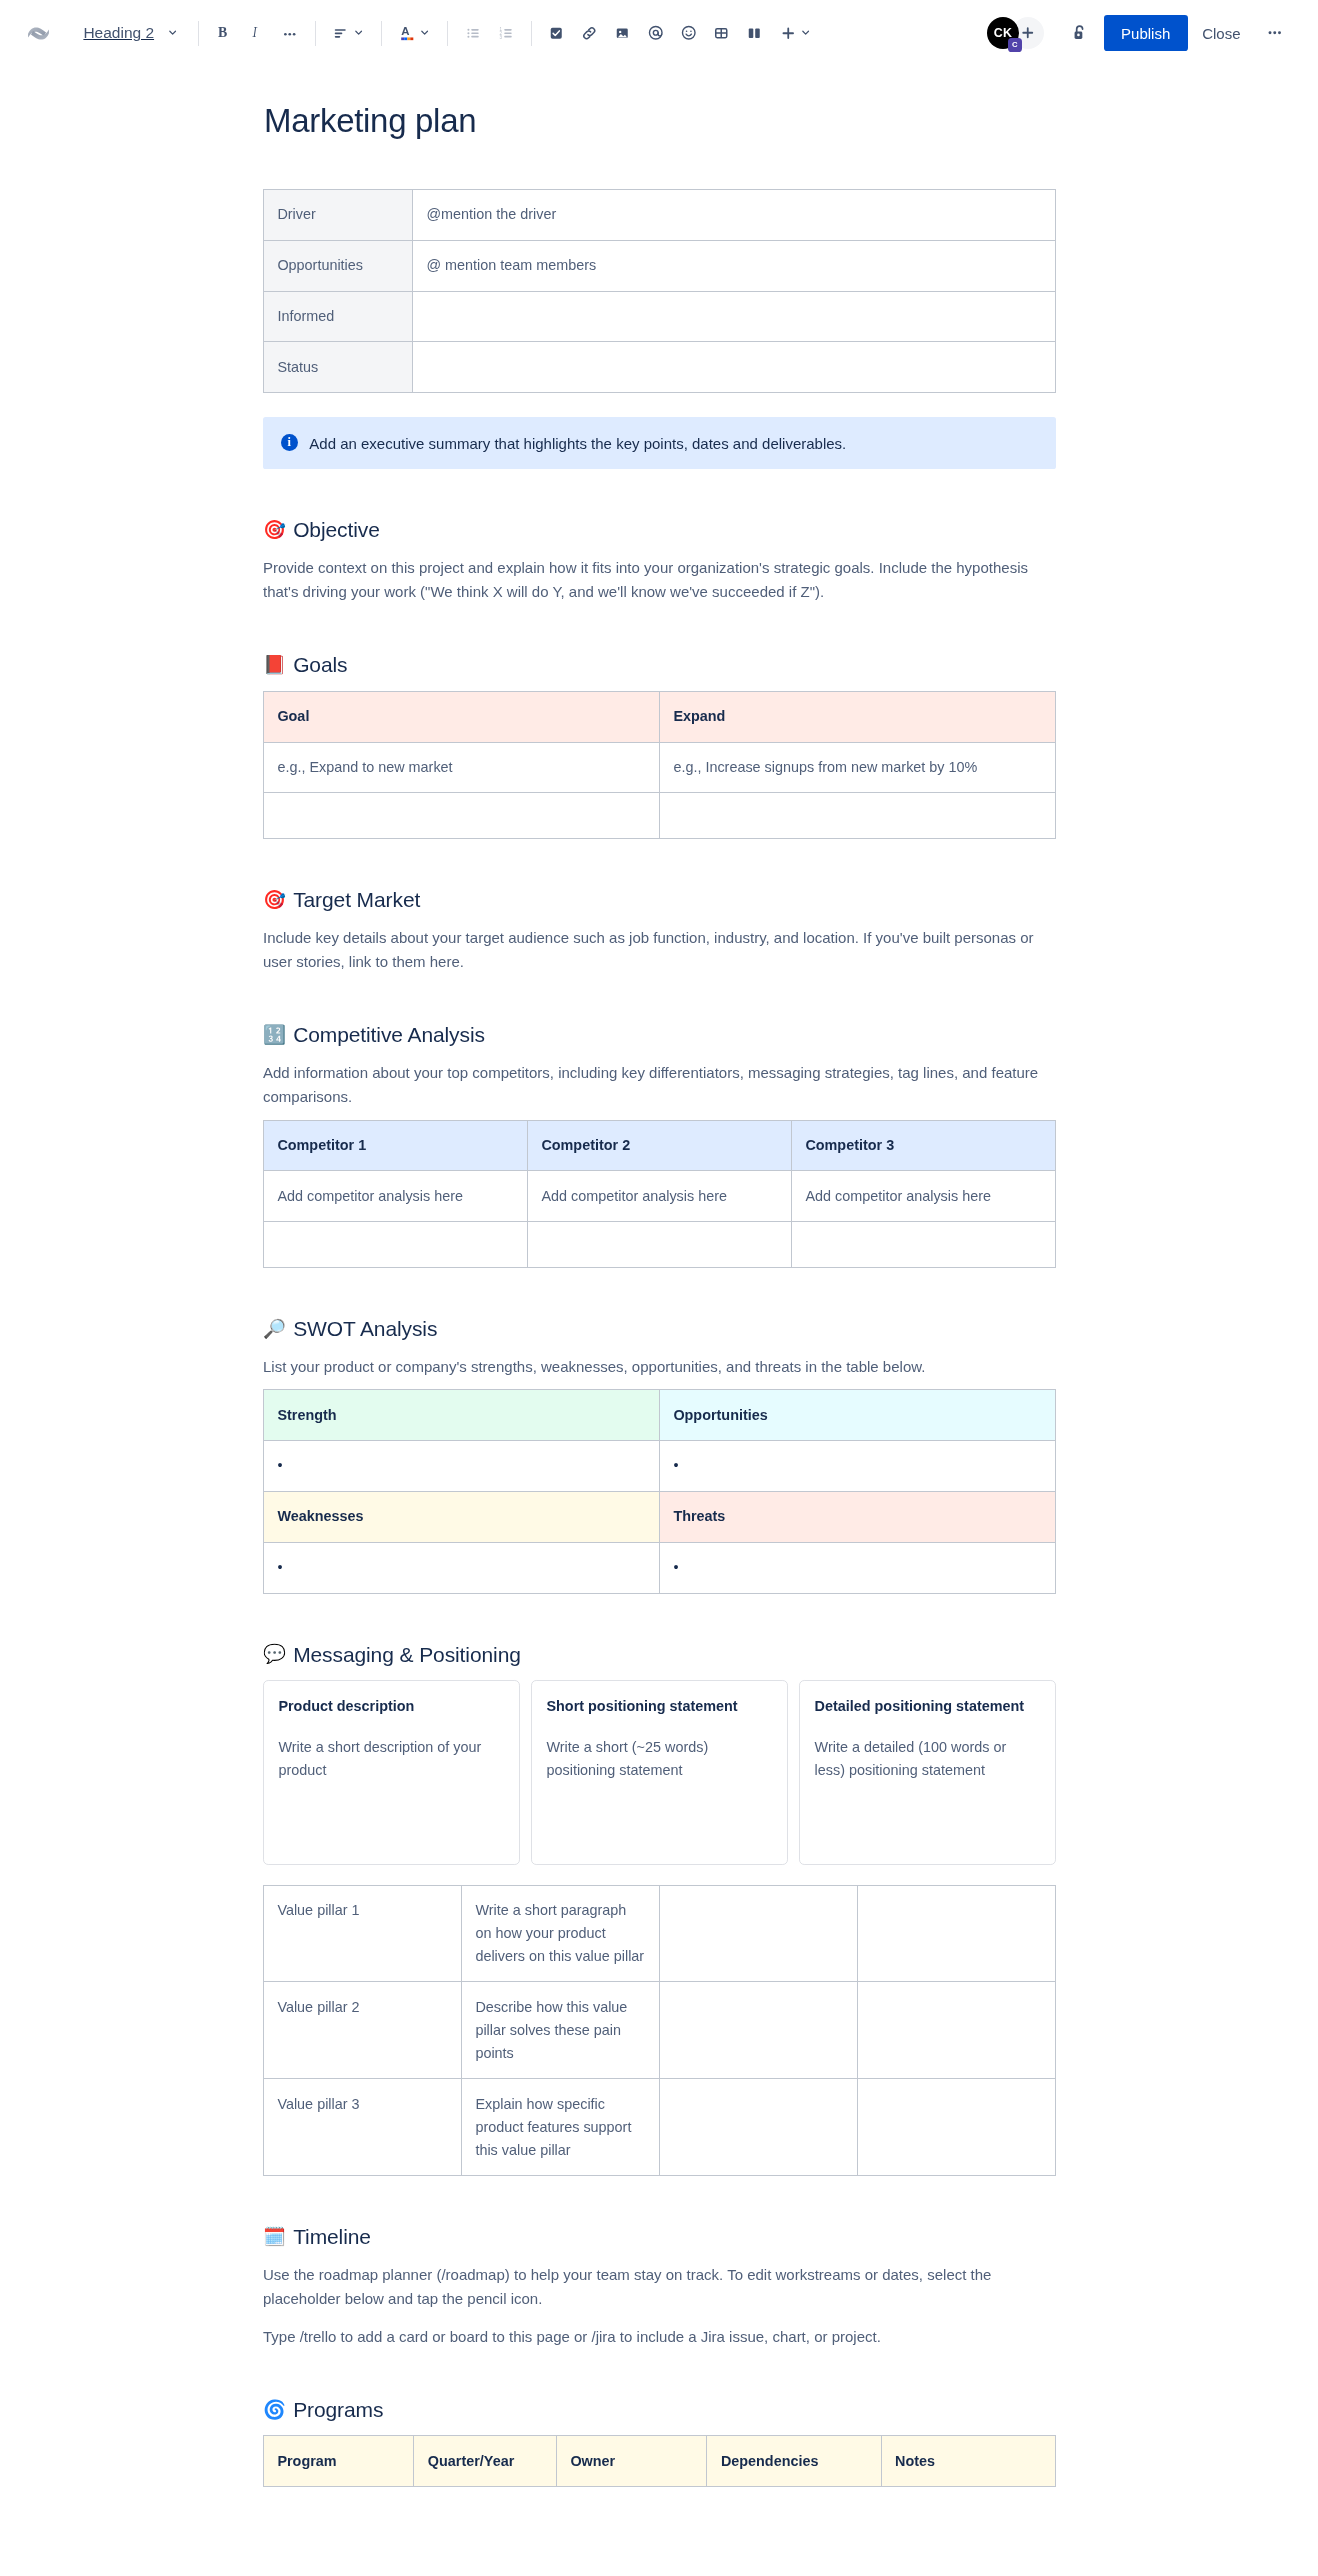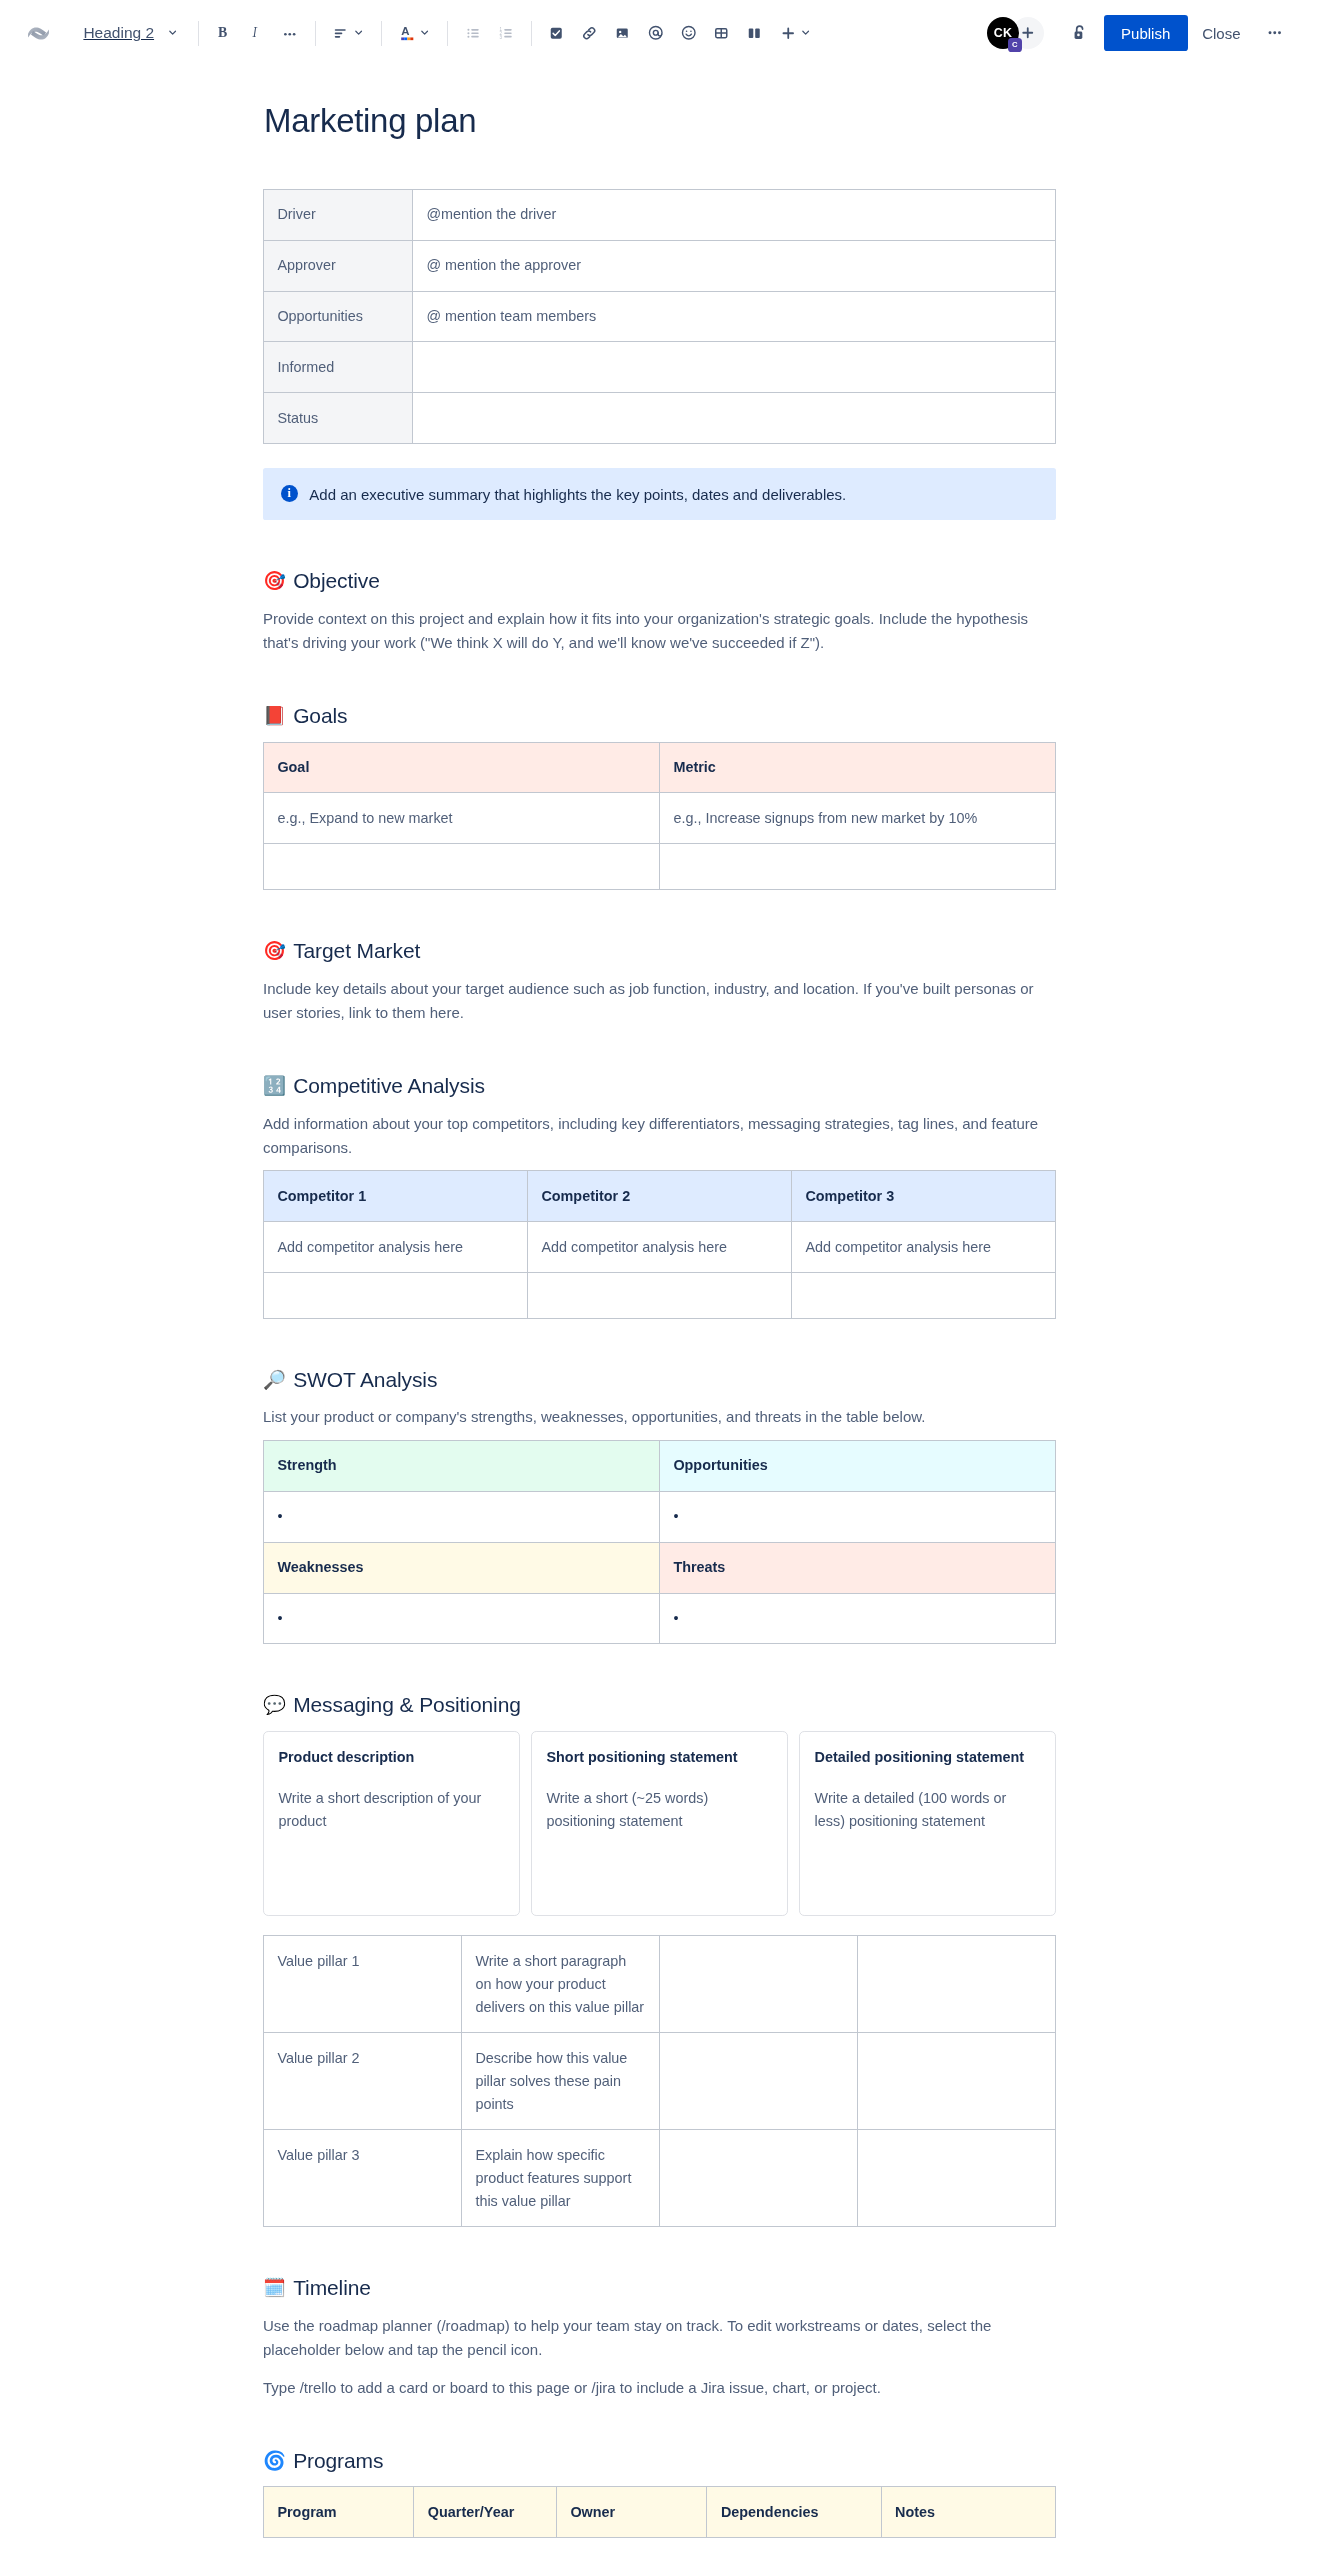--- a/index.html
+++ b/index.html
@@ -414,24 +414,20 @@
 
   <h1 class="doc-title">Marketing plan</h1>
 
   <table class="cf">
     <tbody>
         <tr>
       <td class="rowhead" style="width:149px">Driver</td>
       <td>@mention the driver</td>
     </tr>
     <tr>
-      <td class="rowhead">Approver</td>
-      <td>@ mention the approver</td>
-    </tr>
-    <tr>
       <td class="rowhead">Opportunities</td>
       <td>@ mention team members</td>
     </tr>
     <tr>
       <td class="rowhead">Informed</td>
       <td class="cell-empty"></td>
     </tr>
     <tr>
       <td class="rowhead">Status</td>
       <td class="cell-empty"></td>
@@ -451,21 +447,21 @@
   <p class="body">Provide context on this project and explain how it fits into your organization's strategic goals. Include the hypothesis that's driving your work ("We think X will do Y, and we'll know we've succeeded if Z").</p>
 
   <h2 class="section">
     <span class="emo">📕</span>
     <span>Goals</span>
   </h2>
   <table class="cf">
     <tbody>
         <tr>
       <th class="h-red" style="width:50%">Goal</th>
-      <th class="h-red">Metric</th>
+      <th class="h-red">Expand</th>
     </tr>
     <tr>
       <td>e.g., Expand to new market</td>
       <td>e.g., Increase signups from new market by 10%</td>
     </tr>
     <tr>
       <td class="cell-empty"></td>
       <td class="cell-empty"></td>
     </tr>
   </tbody>

